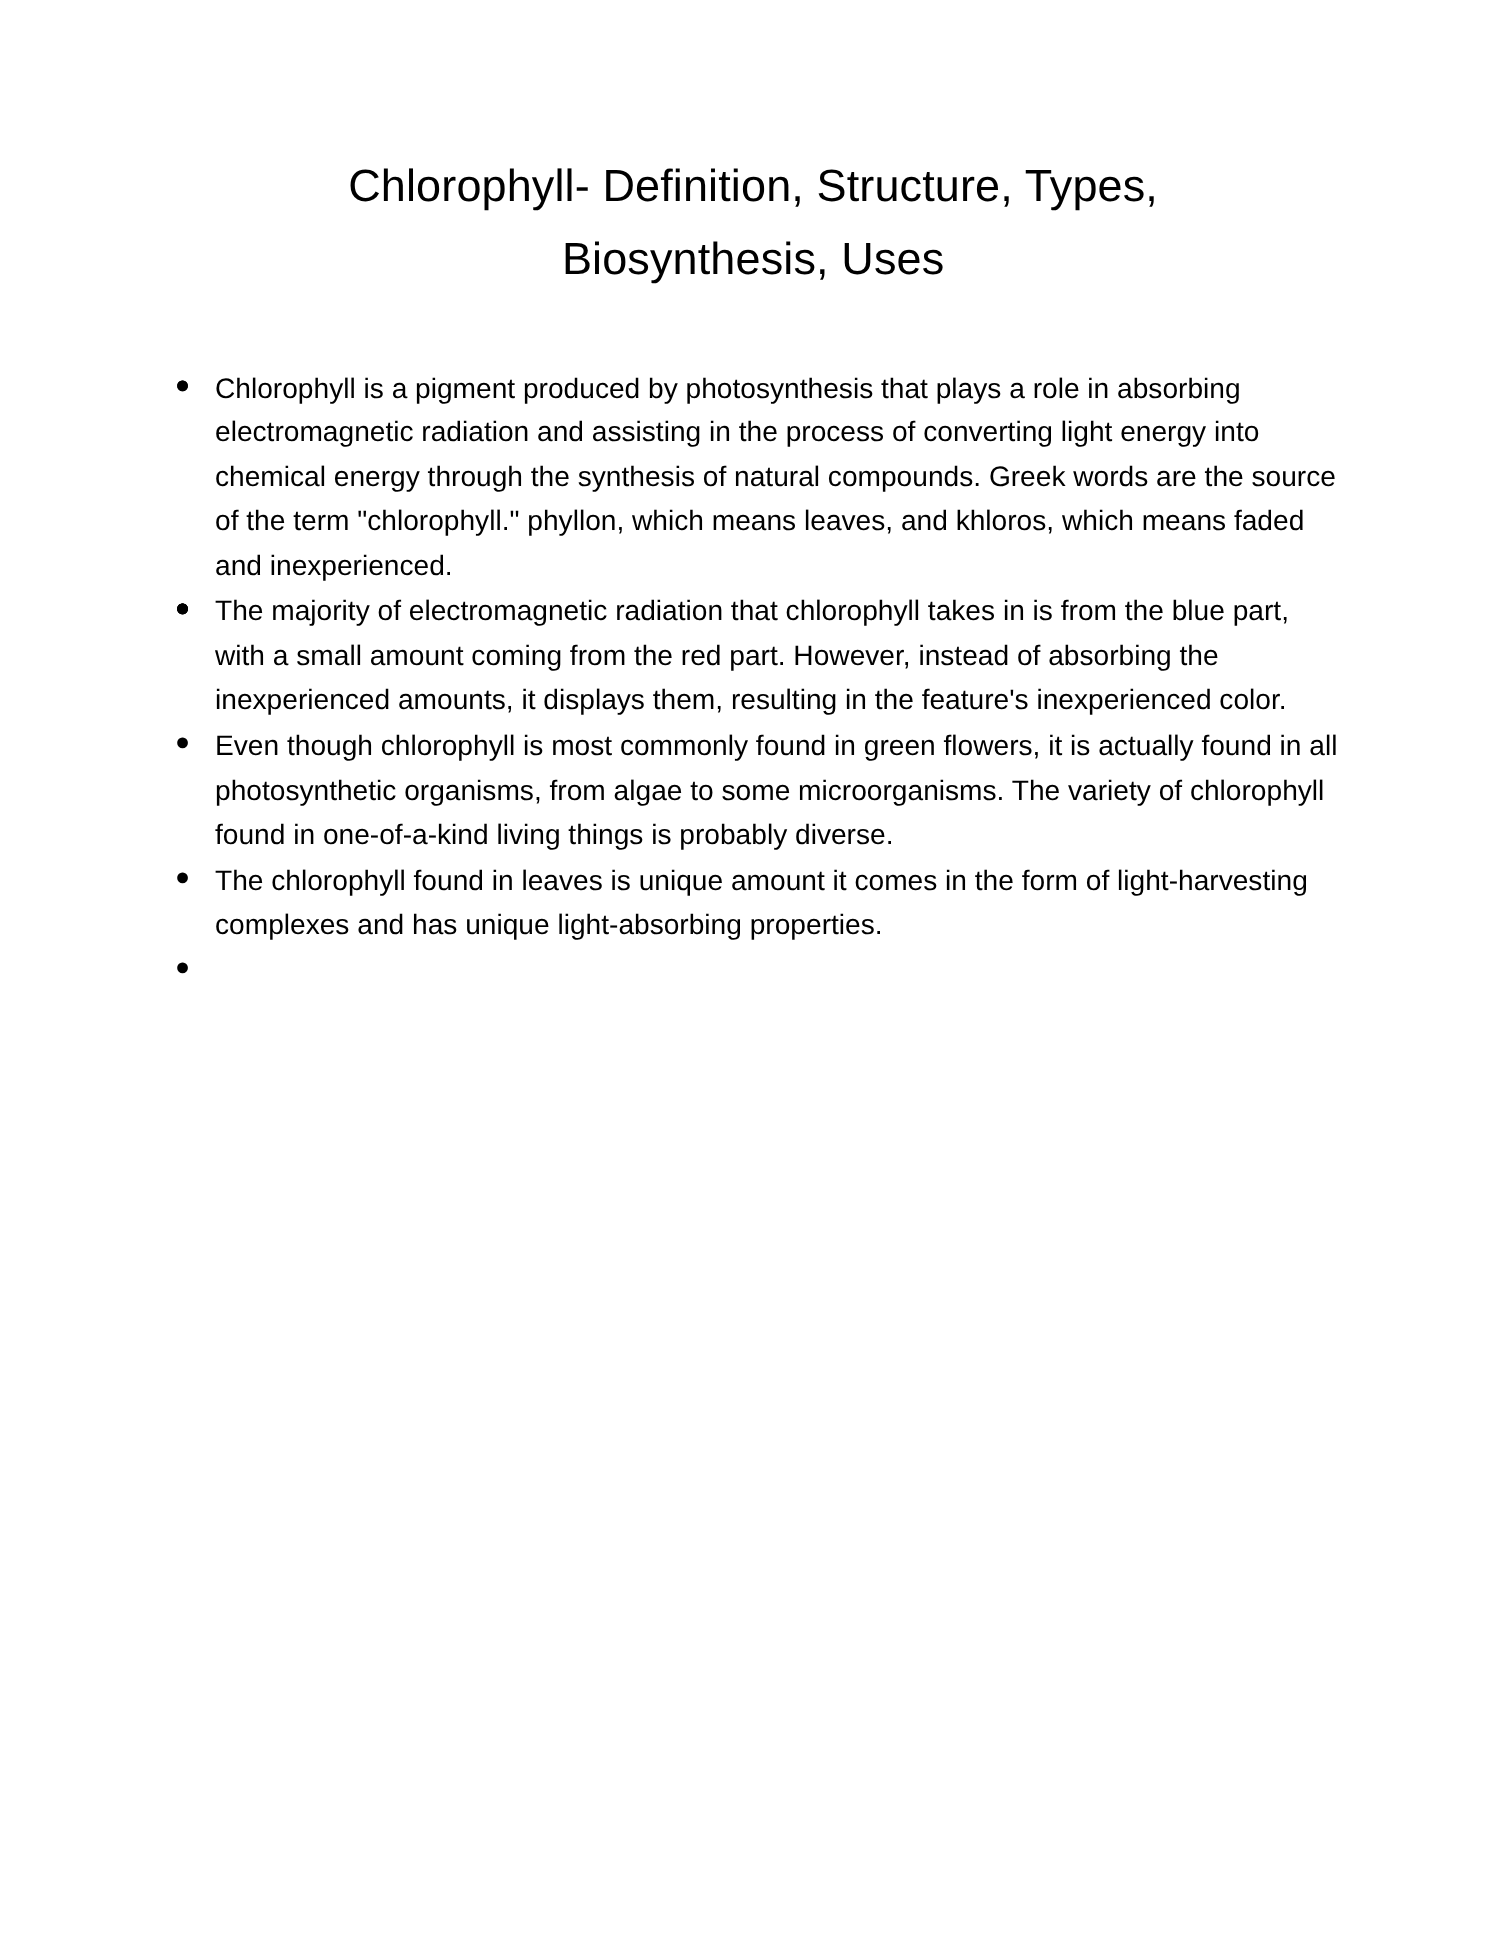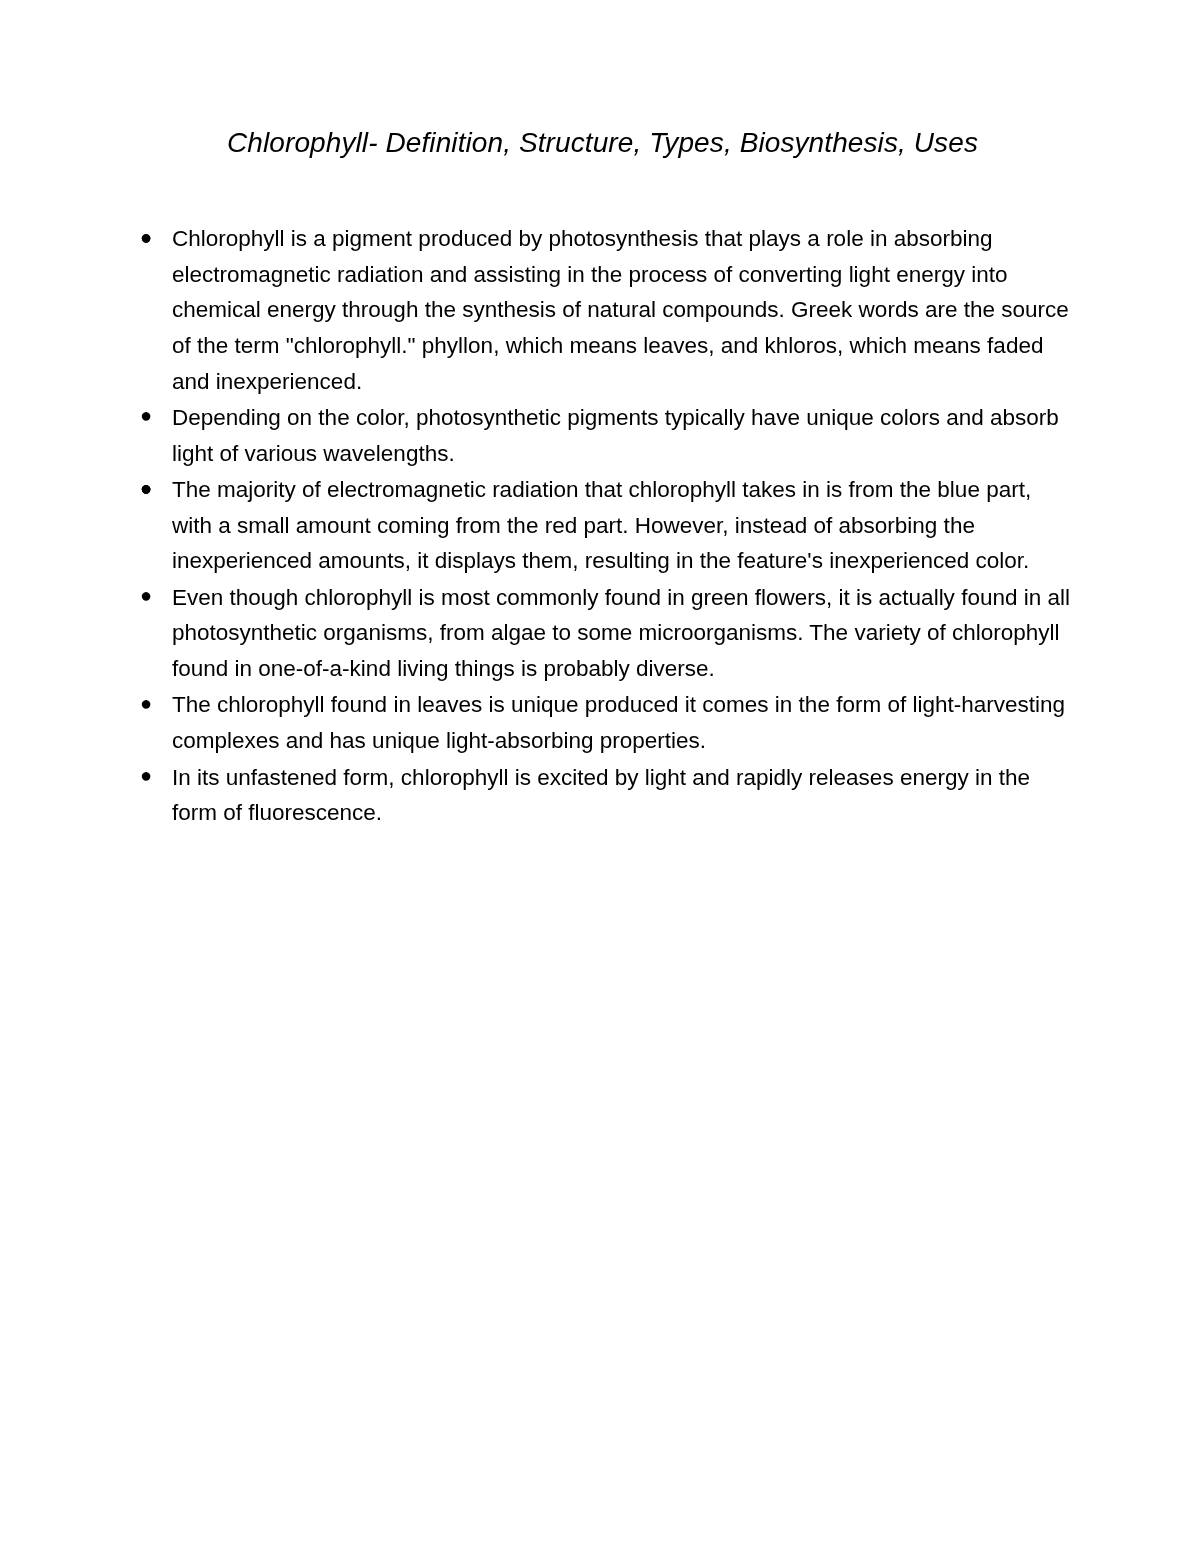--- a/index.html
+++ b/index.html
@@ -16,28 +16,27 @@
   }
   .page {
     width: 1200px;
     height: 1553px;
     box-sizing: border-box;
     padding: 120px 130px 0 135px;
     background: #ffffff;
     position: relative;
   }
   .doc-title {
-    font-size: 28px;
+    font-size: 36px;
     line-height: 1.62;
     text-align: center;
     font-weight: 400;
     letter-spacing: 0.1px;
     margin: 0 40px 0 40px;
     color: #000000;
-    font-style: italic;
   }
   .content-list {
     list-style: none;
     margin: 0;
     padding: 0;
     margin-top: 56px;
   }
   .content-list li {
     position: relative;
     padding-left: 37px;
@@ -63,38 +62,36 @@
   <ul class="content-list">
     <li>
       <span class="bullet">●</span>
     </li>
     <li>
       <span class="bullet">●</span>
       <span>Chlorophyll is a pigment produced by photosynthesis that plays a role in absorbing electromagnetic radiation and assisting in the process of converting light energy into chemical energy through the synthesis of natural compounds. Greek words are the source of the term "chlorophyll." phyllon, which means leaves, and khloros, which means faded and inexperienced.</span>
     </li>
     <li>
       <span class="bullet">●</span>
-      <span>Depending on the color, photosynthetic pigments typically have unique colors and absorb light of various wavelengths.</span>
     </li>
     <li>
       <span class="bullet">●</span>
     </li>
     <li>
       <span class="bullet">●</span>
     </li>
     <li>
       <span class="bullet">●</span>
       <span>The majority of electromagnetic radiation that chlorophyll takes in is from the blue part, with a small amount coming from the red part. However, instead of absorbing the inexperienced amounts, it displays them, resulting in the feature's inexperienced color.</span>
     </li>
     <li>
       <span class="bullet">●</span>
       <span>Even though chlorophyll is most commonly found in green flowers, it is actually found in all photosynthetic organisms, from algae to some microorganisms. The variety of chlorophyll found in one-of-a-kind living things is probably diverse.</span>
     </li>
     <li>
       <span class="bullet">●</span>
-      <span>The chlorophyll found in leaves is unique produced it comes in the form of light-harvesting complexes and has unique light-absorbing properties.</span>
+      <span>The chlorophyll found in leaves is unique amount it comes in the form of light-harvesting complexes and has unique light-absorbing properties.</span>
     </li>
     <li>
       <span class="bullet">●</span>
-      <span>In its unfastened form, chlorophyll is excited by light and rapidly releases energy in the form of fluorescence.</span>
     </li>
   </ul>
 </div>
 
 </body></html>

